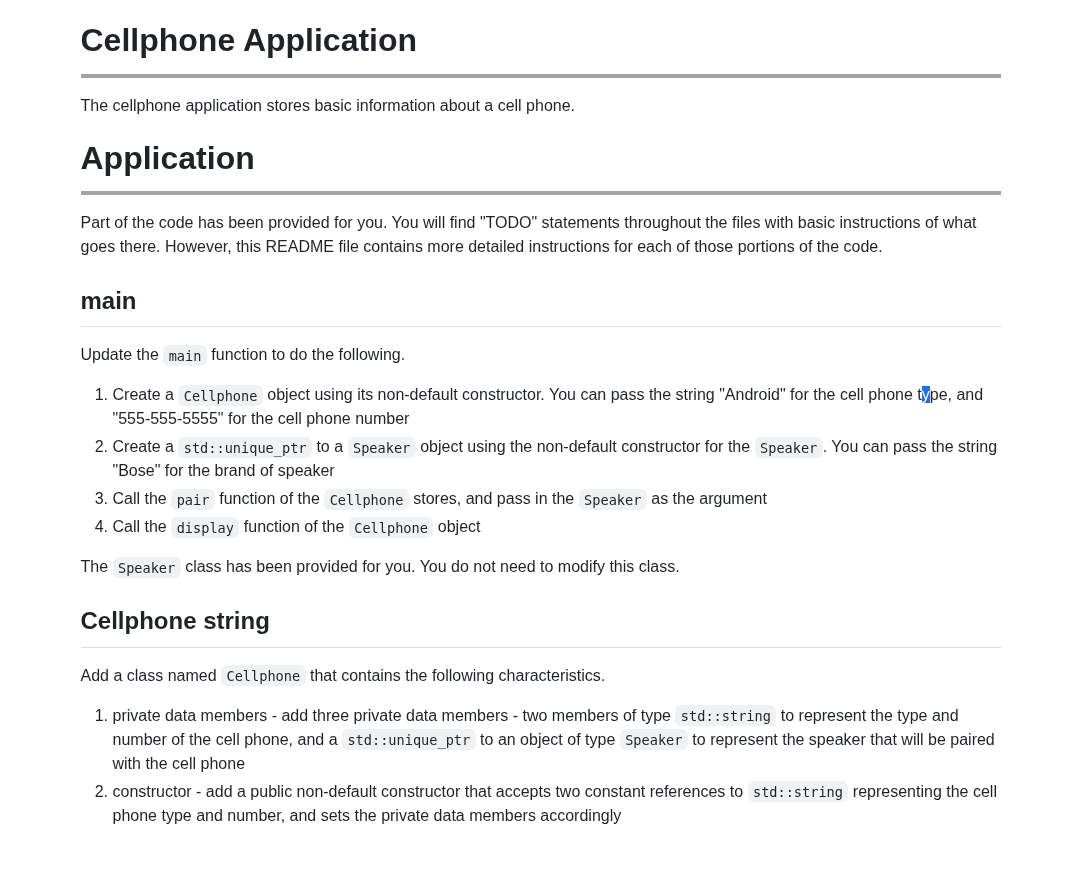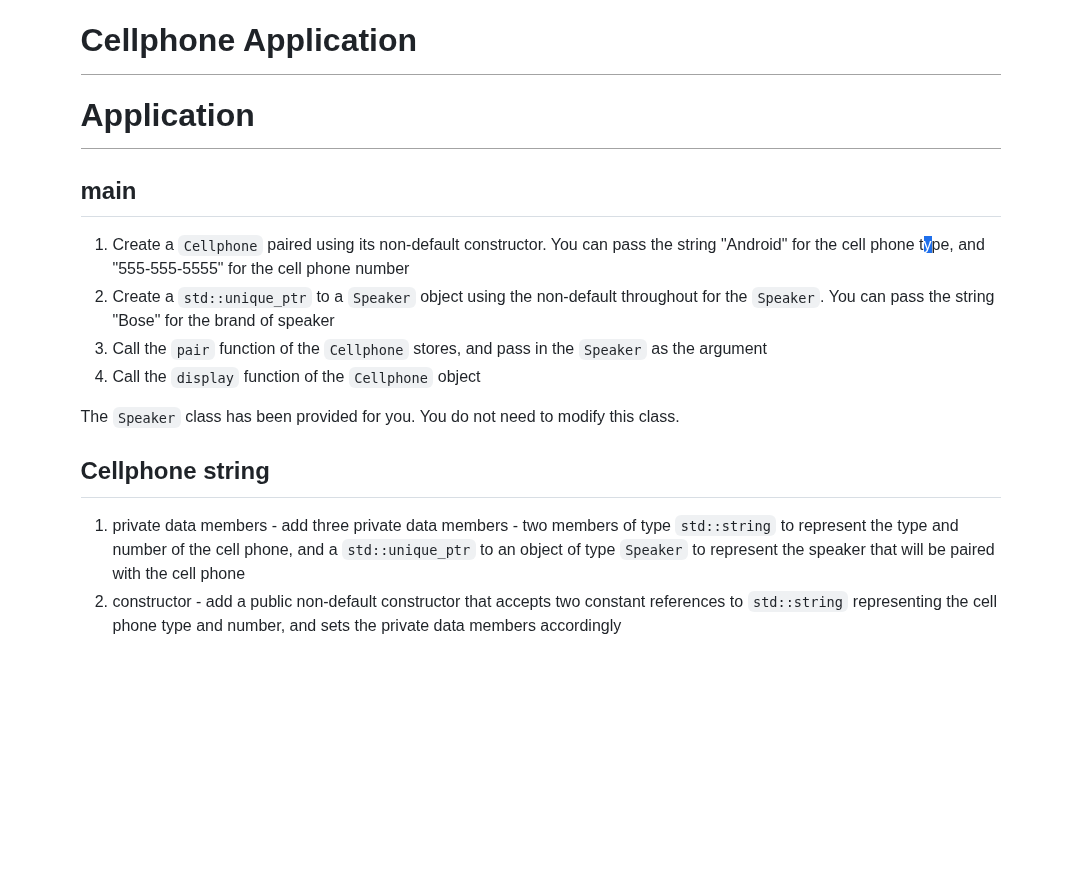--- a/index.html
+++ b/index.html
@@ -14,21 +14,21 @@
   .container {
     max-width: 920px;
     margin: 0 auto;
   }
   h1 {
     font-size: 2em;
     font-weight: 600;
     margin-top: 16px;
     margin-bottom: 16px;
     padding-bottom: 0.3em;
-    border-bottom: 1px solid #a3a3a3;
+    border-bottom: 4px solid #a3a3a3;
   }
   h2 {
     font-size: 1.5em;
     font-weight: 600;
     margin-top: 24px;
     margin-bottom: 16px;
     padding-bottom: 0.3em;
     border-bottom: 1px solid #d8dee4;
   }
   p {
@@ -52,44 +52,52 @@
     background: #1f6feb;
     color: #ffffff;
   }
 </style>
 </head>
 <body>
 
 <div class="container">
 
   <h1>Cellphone Application</h1>
+  <p>The cellphone application stores basic information about a cell phone.</p>
 
   <h1>Application</h1>
+  <p>Part of the code has been provided for you. You will find "TODO" statements throughout the files with basic instructions of what goes there. However, this README file contains more detailed instructions for each of those portions of the code.</p>
 
   <h2>main</h2>
+  <p>
+    <span>Update the </span><code>main</code><span> function to do the following.</span>
+  </p>
   <ol>
     <li>
-      <span>Create a </span><code>Cellphone</code><span> paired using its non-default constructor. You can pass the string "Android" for the cell phone t</span><span class="sel">y</span><span>pe, and "555-555-5555" for the cell phone number</span>
+      <span>Create a </span><code>Cellphone</code><span> object using its non-default constructor. You can pass the string "Android" for the cell phone t</span><span class="sel">y</span><span>pe, and "555-555-5555" for the cell phone number</span>
     </li>
     <li>
-      <span>Create a </span><code>std::unique_ptr</code><span> to a </span><code>Speaker</code><span> object using the non-default throughout for the </span><code>Speaker</code><span>. You can pass the string "Bose" for the brand of speaker</span>
+      <span>Create a </span><code>std::unique_ptr</code><span> to a </span><code>Speaker</code><span> object using the non-default constructor for the </span><code>Speaker</code><span>. You can pass the string "Bose" for the brand of speaker</span>
     </li>
     <li>
       <span>Call the </span><code>pair</code><span> function of the </span><code>Cellphone</code><span> stores, and pass in the </span><code>Speaker</code><span> as the argument</span>
     </li>
     <li>
       <span>Call the </span><code>display</code><span> function of the </span><code>Cellphone</code><span> object</span>
     </li>
   </ol>
 
   <p>
     <span>The </span><code>Speaker</code><span> class has been provided for you. You do not need to modify this class.</span>
   </p>
 
   <h2>Cellphone string</h2>
+  <p>
+    <span>Add a class named </span><code>Cellphone</code><span> that contains the following characteristics.</span>
+  </p>
   <ol>
     <li>
       <span>private data members - add three private data members - two members of type </span><code>std::string</code><span> to represent the type and number of the cell phone, and a </span><code>std::unique_ptr</code><span> to an object of type </span><code>Speaker</code><span> to represent the speaker that will be paired with the cell phone</span>
     </li>
     <li>
       <span>constructor - add a public non-default constructor that accepts two constant references to </span><code>std::string</code><span> representing the cell phone type and number, and sets the private data members accordingly</span>
     </li>
 
   </ol>
 

